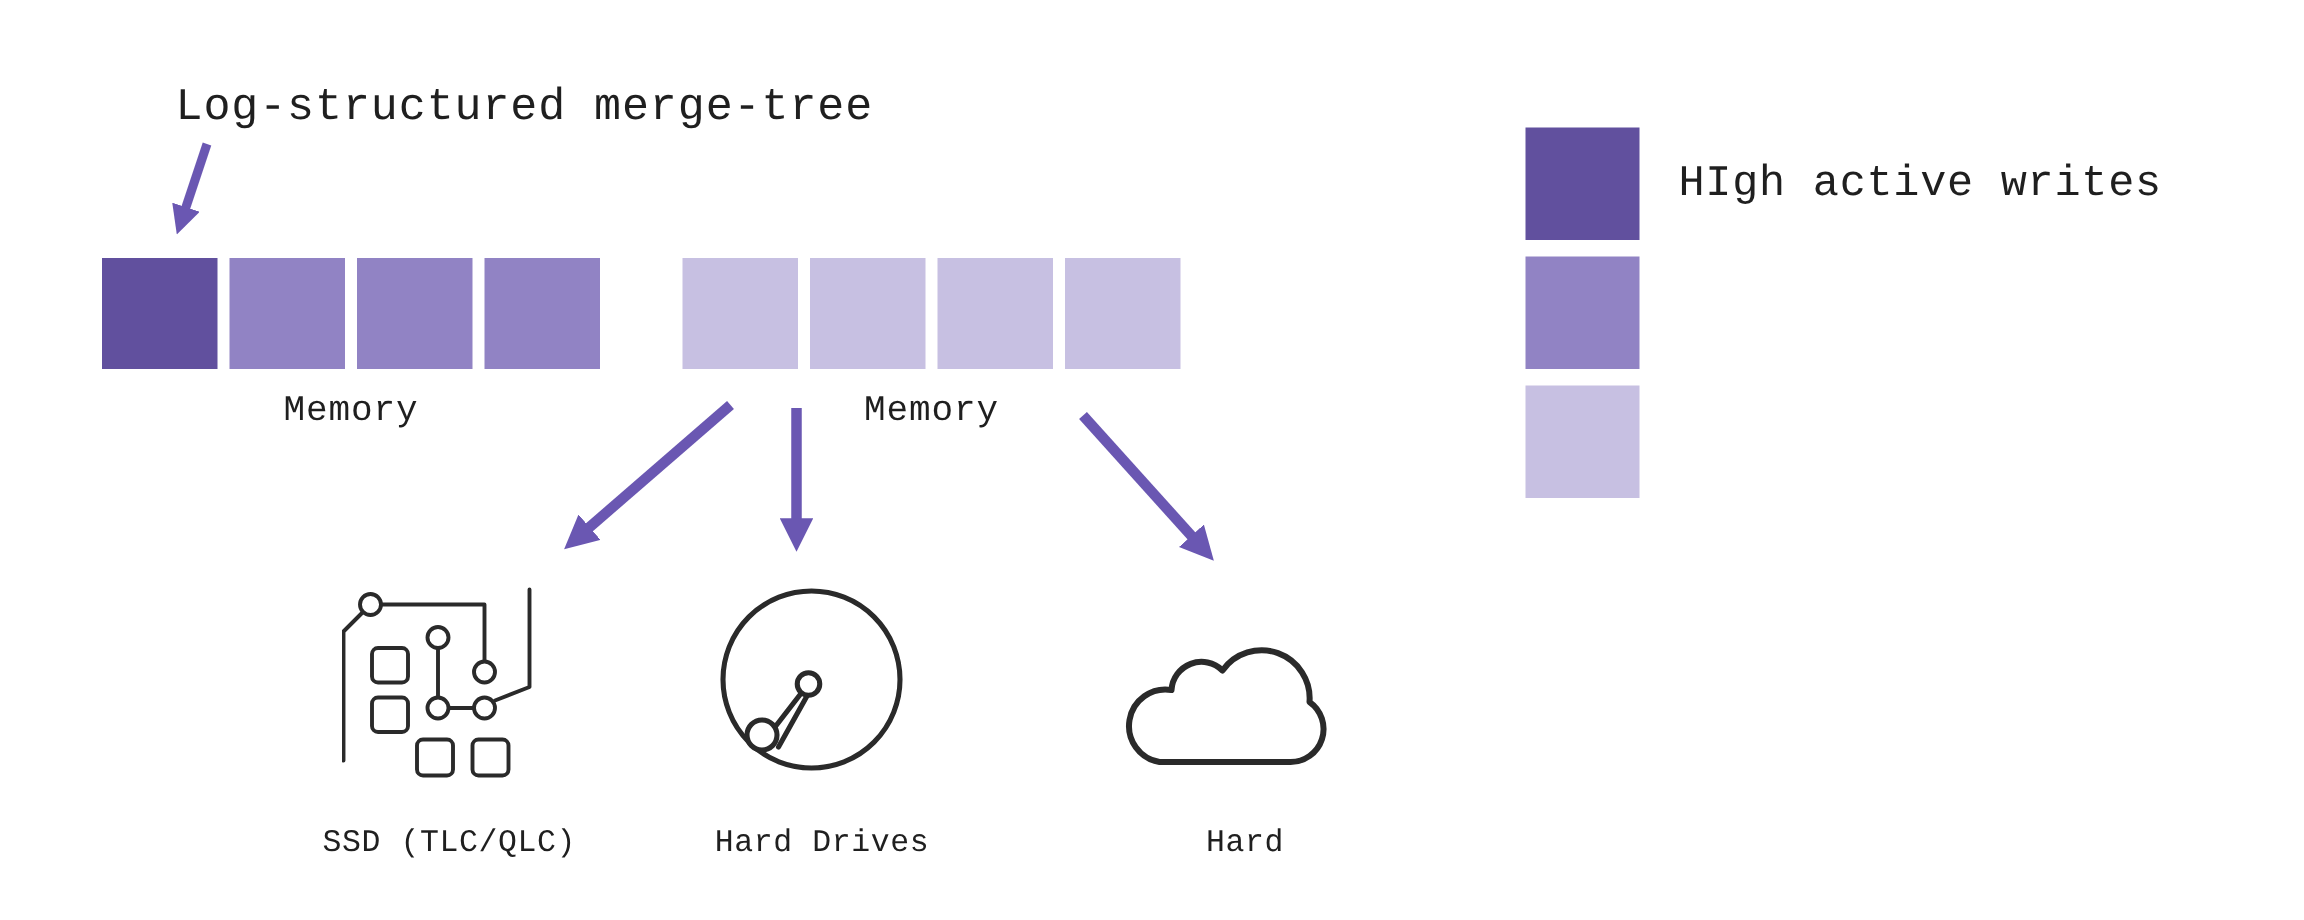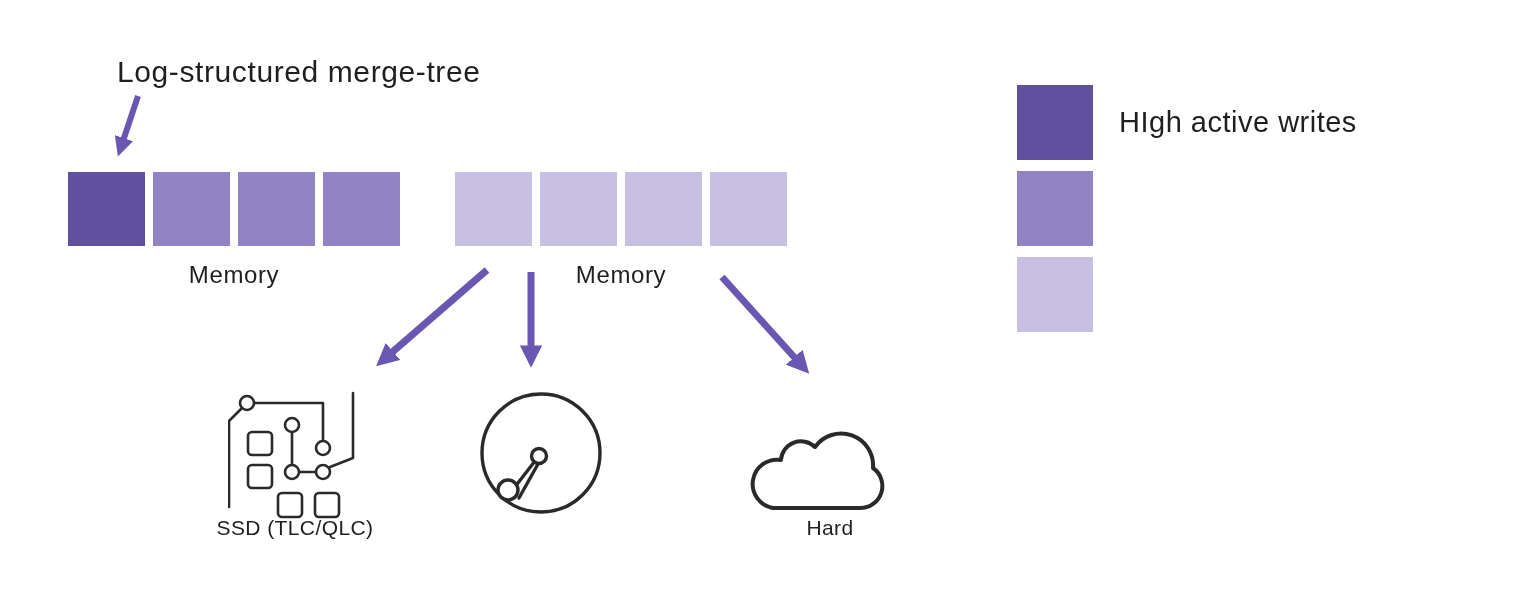--- a/index.html
+++ b/index.html
@@ -1,18 +1,18 @@
 <!DOCTYPE html>
 <html style="--arrow: #6a57b2; --text: #1f1f1f;"><head>
 <meta charset="utf-8">
 <style>
   html,body{margin:0;padding:0;background:#ffffff;}
   .canvas{
     position:relative;width:1536px;height:613px;background:#fff;overflow:hidden;
-    font-family:Liberation Sans, sans-serif;color:var(--text,#1f1f1f);
+    font-family:Liberation Mono, monospace;color:var(--text,#1f1f1f);
   }
   .lsm-label{
     position:absolute;left:117px;top:55px;font-size:30px;letter-spacing:.6px;
     white-space:nowrap;
   }
   .arrows{position:absolute;left:0;top:0;width:1536px;height:613px;pointer-events:none;}
   .arrows line{stroke:var(--arrow,#6a57b2);}
   .arrows .head{fill:var(--arrow,#6a57b2);}
   .blocks{position:absolute;top:172px;display:flex;gap:8px;}
   .blocks-1{left:68px;}
@@ -20,21 +20,21 @@
   .block{width:77px;height:74px;}
   .mem-label{
     position:absolute;top:261px;font-size:24px;letter-spacing:.6px;text-align:center;
   }
   .mem-label-1{left:68px;width:332px;}
   .mem-label-2{left:455px;width:332px;}
   .icon{position:absolute;}
   .icon svg{display:block;}
   .io{stroke:#2a2a2a;fill:none;}
   .storage-label{
-    position:absolute;top:516px;font-size:21px;letter-spacing:.4px;text-align:center;
+    position:absolute;top:551px;font-size:21px;letter-spacing:.4px;text-align:center;
     white-space:nowrap;
   }
   .lab-ssd{left:215px;width:160px;}
   .lab-hdd{left:468px;width:160px;}
   .lab-cloud{left:770px;width:120px;}
   .legend{position:absolute;left:1017px;top:85px;}
   .legend-row{display:flex;align-items:center;margin-bottom:11px;}
   .swatch{width:76px;height:75px;flex:0 0 auto;}
   .legend-label{
     margin-left:26px;font-size:29px;letter-spacing:.5px;line-height:1.22;
@@ -108,20 +108,21 @@
     </svg>
   </div>
 
   <div class="icon" style="left:740px;top:416px;">
     <svg width="158" height="100" viewBox="0 0 158 100">
       <path class="io" stroke-width="4" stroke-linejoin="round" d="M33 92 H120 A22 22 0 0 0 133 52 A32 32 0 0 0 75 31 A20 20 0 0 0 41 44 A23 23 0 0 0 33 92 Z"></path>
     </svg>
   </div>
 
   <div class="storage-label lab-ssd">SSD (TLC/QLC)</div>
+  <div class="storage-label lab-hdd">Hard Drives</div>
   <div class="storage-label lab-cloud">Hard</div>
 
   <div class="legend">
     <div class="legend-row">
       <div class="swatch" style="background: rgb(97, 80, 158);"></div>
       <div class="legend-label">HIgh active writes</div>
     </div>
     <div class="legend-row">
       <div class="swatch" style="background: rgb(145, 131, 196);"></div>
       <div class="legend-label"></div>

